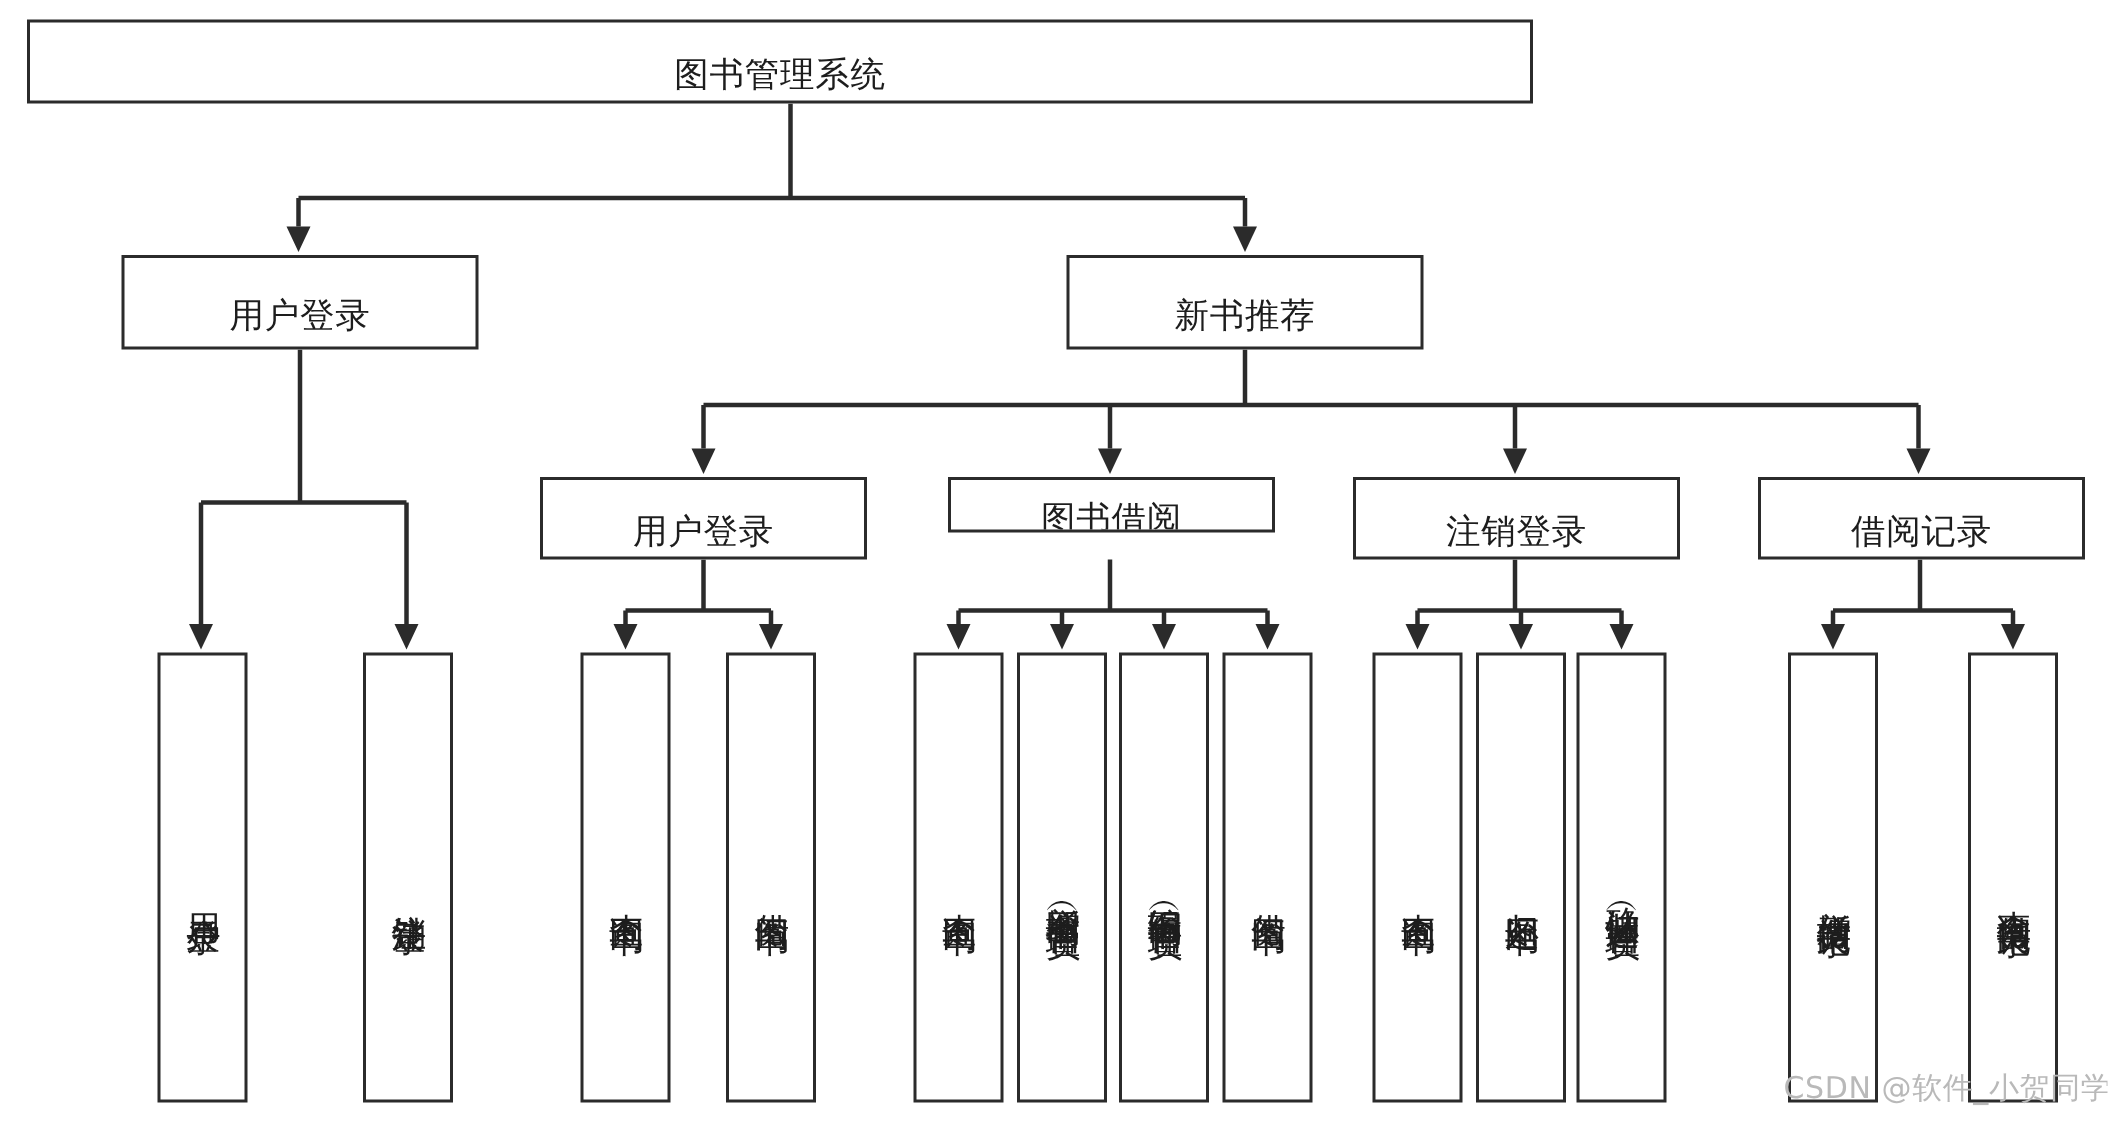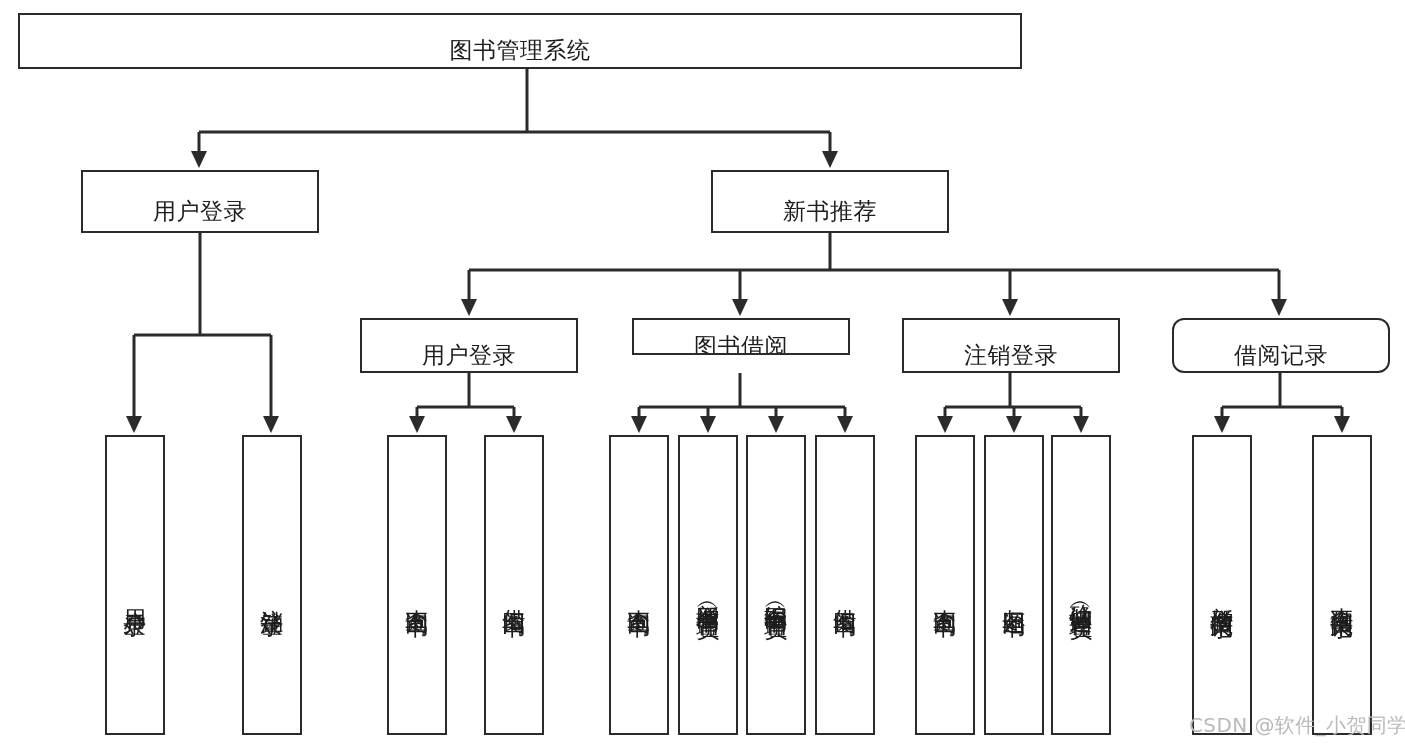--- a/index.html
+++ b/index.html
@@ -145,21 +145,21 @@
       </div>
       <div class="node horizontal" style="left: 360px; top: 318px; width: 218px; height: 55px;">
         <div class="node-label">用户登录</div>
       </div>
       <div class="node horizontal" style="left: 632px; top: 318px; width: 218px; height: 37px;">
         <div class="node-label">图书借阅</div>
       </div>
       <div class="node horizontal" style="left: 902px; top: 318px; width: 218px; height: 55px;">
         <div class="node-label">注销登录</div>
       </div>
-      <div class="node horizontal" style="left: 1172px; top: 318px; width: 218px; height: 55px; border-radius: 12px;">
+      <div class="node horizontal" style="left: 1172px; top: 318px; width: 218px; height: 55px;">
         <div class="node-label">借阅记录</div>
       </div>
       <div class="node vertical" style="left: 105px; top: 435px; width: 60px; height: 300px;">
         <div class="node-label">用户登录</div>
       </div>
       <div class="node vertical" style="left: 242px; top: 435px; width: 60px; height: 300px;">
         <div class="node-label">注销登录</div>
       </div>
       <div class="node vertical" style="left: 387px; top: 435px; width: 60px; height: 300px;">
         <div class="node-label">查询图书</div>

